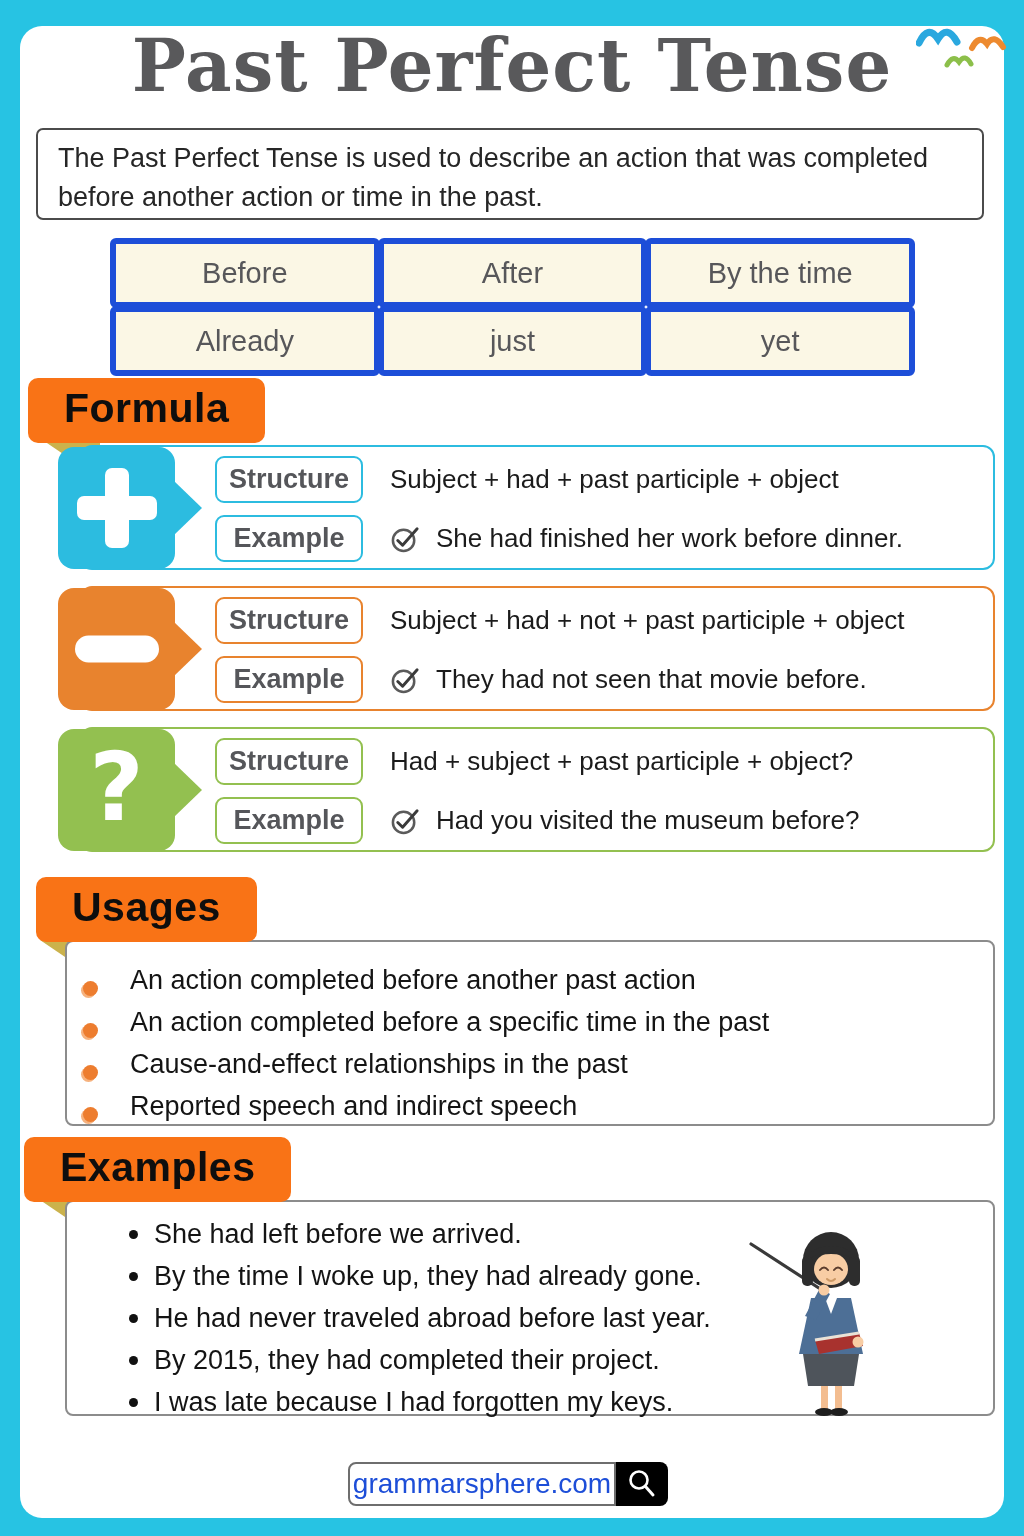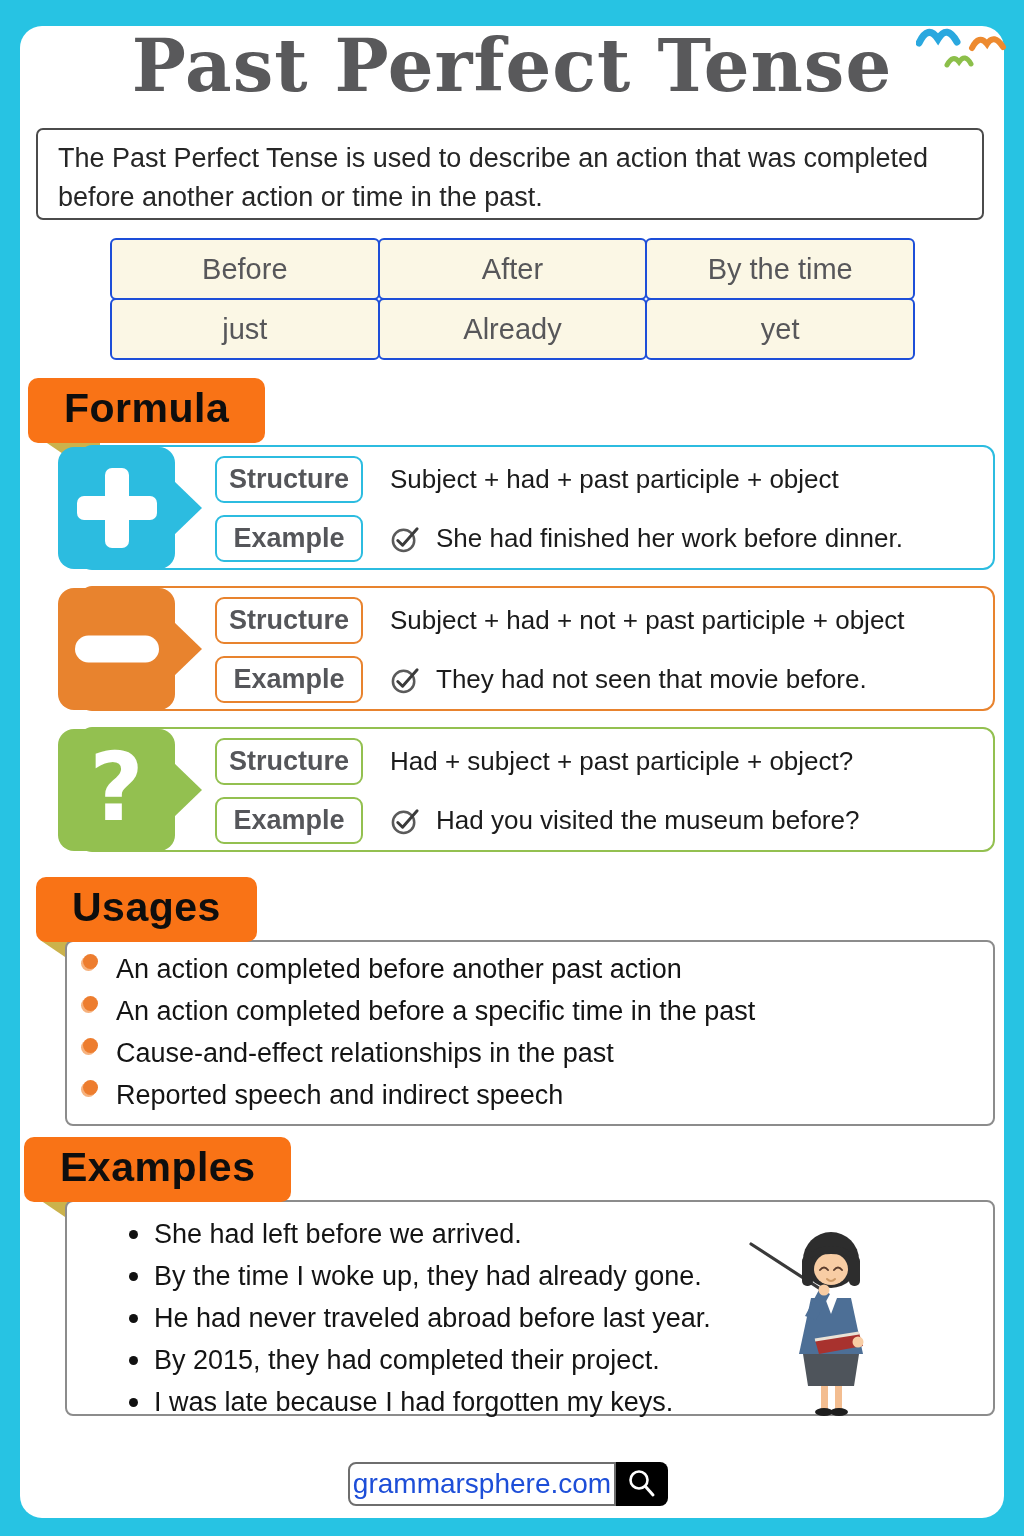--- a/index.html
+++ b/index.html
@@ -26,21 +26,21 @@
     box-sizing:border-box; border:2px solid #4b4b4b; border-radius:7px;
     background:#fff; padding:9px 20px 0 20px;
     font-size:27px; line-height:39px; color:#262626;
   }
   
   .signal-table {
     position:absolute; left:110px; top:238px; width:803px;
     display:grid; grid-template-columns:1fr 1fr 1fr;
   }
   .signal-cell {
-    height:58px; background:#fbf7e5; border:2px solid #1d4ed8;
+    height:58px; background:#fbf7e5; border:6px solid #1d4ed8;
     border-radius:6px; margin:0 -2px -2px 0;
     display:flex; align-items:center; justify-content:center;
     font-size:29px; color:#57575a;
   }
   
   .tag {
     position:absolute; background:#f97316; border-radius:10px;
     font-size:41px; font-weight:bold; color:#0e0e0e;
     padding:7px 36px 11px 36px; z-index:3; letter-spacing:0.5px;
   }
@@ -95,21 +95,21 @@
   .ftext.structure { top:9px; }
   .ftext.example   { top:68px; gap:15px; }
   
   .list-box {
     position:absolute; left:65px; width:930px; box-sizing:border-box;
     background:#fff; border:2px solid #8c8c8c; border-radius:8px; z-index:2;
   }
   .usages-box   { top:940px;  height:186px; padding:12px 0 0 16px; }
   .examples-box { top:1200px; height:216px; padding:11px 16px 0 62px; }
   .u-item {
-    display:flex; align-items:flex-start; gap:18px; height:42px;
+    display:flex; align-items:flex-end; gap:32px; height:42px;
     font-size:27px; color:#141414;
   }
   .u-dot {
     width:15px; height:15px; border-radius:50%; background:#ed7d2f;
     box-shadow:-2px 2px 0 0 #f6b27e; flex:0 0 auto;
   }
   .e-item {
     display:flex; align-items:center; gap:16px; height:42px;
     font-size:27px; color:#141414;
   }
@@ -141,22 +141,22 @@
     <path d="M56,26 Q63,12 71,22 Q78,11 87,25" fill="none" stroke="#ed8a2f" stroke-width="6" stroke-linecap="round"></path>
     <path d="M31,43 Q37,32 43,40 Q49,31 55,42" fill="none" stroke="#8cbf4a" stroke-width="5" stroke-linecap="round"></path>
   </svg>
 
   <div class="intro-box">The Past Perfect Tense is used to describe an action that was completed before another action or time in the past.</div>
 
   <div class="signal-table">
     <div class="signal-cell">Before</div>
     <div class="signal-cell">After</div>
     <div class="signal-cell">By the time</div>
+    <div class="signal-cell">Already</div>
     <div class="signal-cell">just</div>
-    <div class="signal-cell">Already</div>
     <div class="signal-cell">yet</div>
   </div>
 
   <div class="tag" style="left:28px; top:378px;">Formula</div>
   <div class="tag-fold" style="left:44px; top:441px;"></div>
 
   <div class="frow" style="top: 445px; --accent: #2cbce0;">
     <div class="flabel structure">Structure</div>
     <div class="flabel example">Example</div>
     <div class="ftext structure">Subject + had + past participle + object</div>

